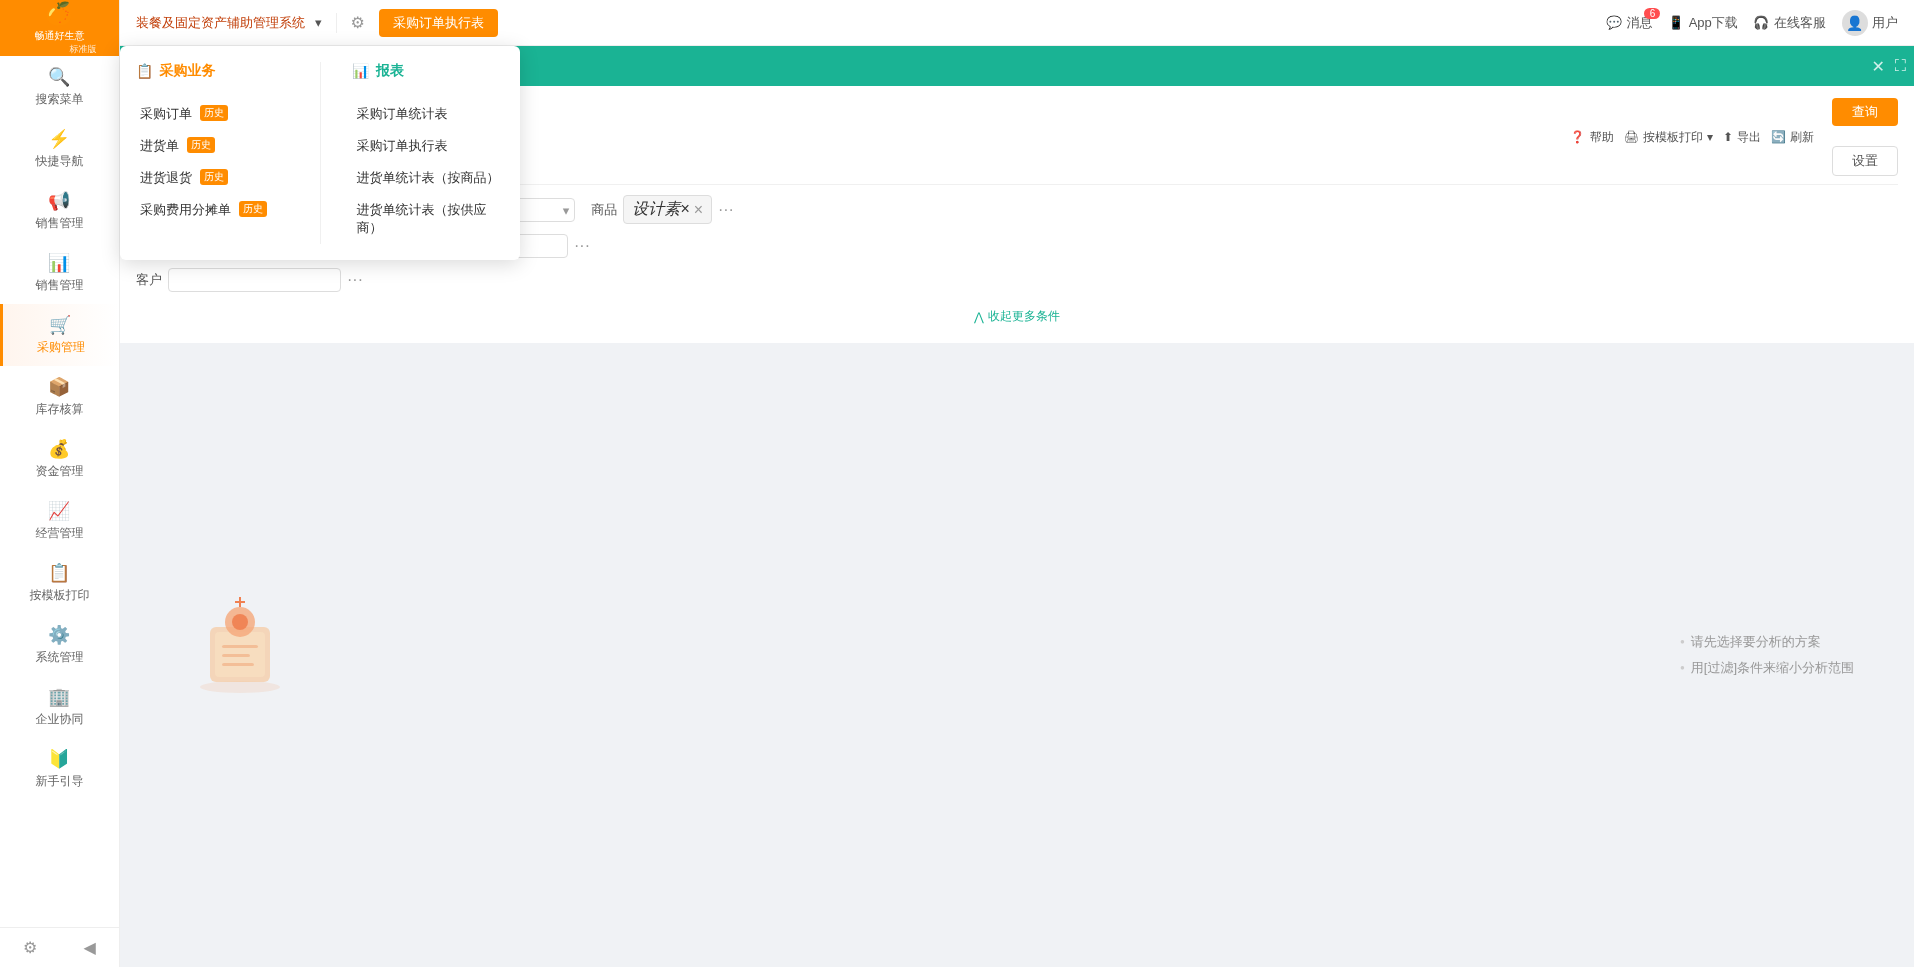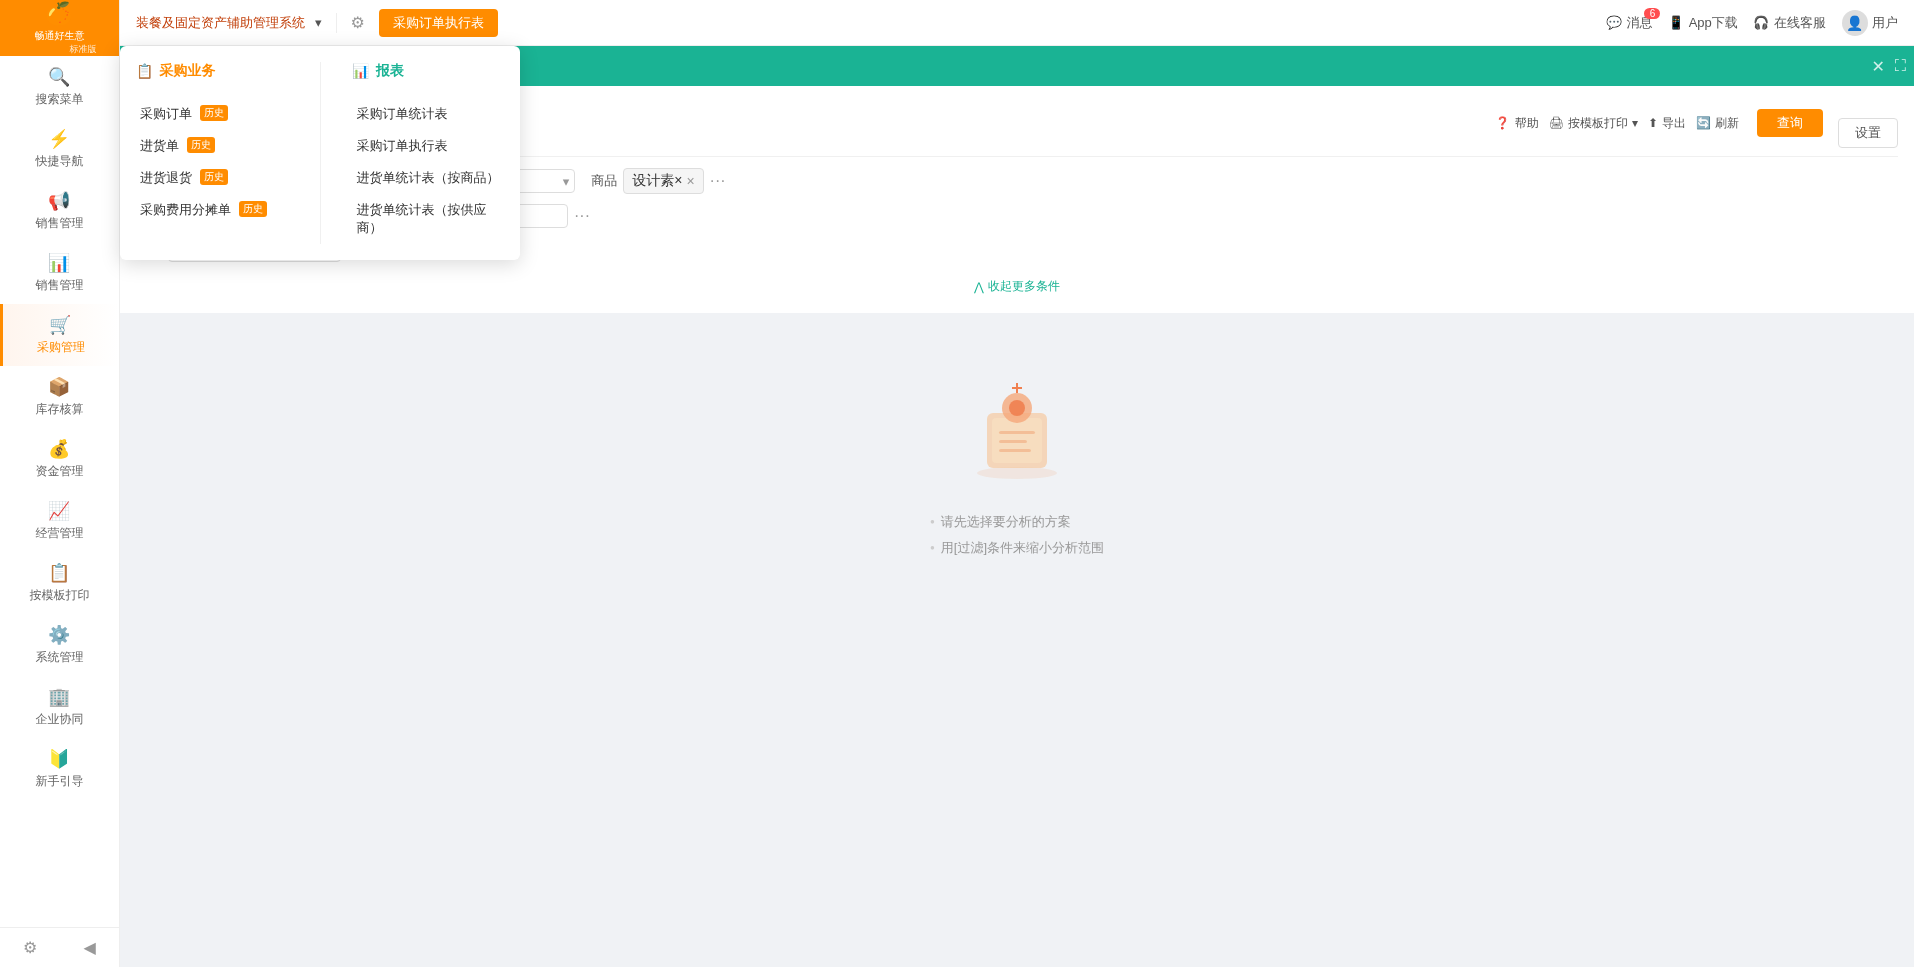--- a/index.html
+++ b/index.html
@@ -55,30 +55,30 @@
     .filter-toolbar { display: flex; align-items: center; justify-content: flex-end; gap: 10px; margin-bottom: 10px; padding-bottom: 8px; border-bottom: 1px solid #f0f0f0; }
     .filter-toolbar-btn { display: flex; align-items: center; gap: 4px; color: #555; font-size: 12px; cursor: pointer; }
     .btn-query { background: #ff8c00; color: white; border: none; border-radius: 4px; padding: 5px 20px; font-size: 13px; cursor: pointer; }
     .btn-settings { background: white; color: #555; border: 1px solid #ddd; border-radius: 4px; padding: 5px 16px; font-size: 13px; cursor: pointer; margin-top: 20px; }
 
     .filter-row { display: flex; align-items: center; gap: 16px; margin-bottom: 10px; flex-wrap: wrap; }
     .filter-group { display: flex; align-items: center; gap: 6px; }
     .filter-label { color: #555; font-size: 13px; white-space: nowrap; }
     .filter-input { border: 1px solid #ddd; border-radius: 4px; padding: 4px 8px; font-size: 12px; color: #333; min-width: 120px; }
     .filter-select { border: 1px solid #ddd; border-radius: 4px; padding: 4px 24px 4px 8px; font-size: 12px; color: #333; min-width: 120px; appearance: none; background: white; }
-    .filter-tag { background: #f5f5f5; border: 1px solid #ddd; border-radius: 4px; padding: 3px 8px; font-size: 14px; display: flex; align-items: center; gap: 4px; }
+    .filter-tag { background: #f5f5f5; border: 1px solid #ddd; border-radius: 4px; padding: 3px 8px; font-size: 16px; display: flex; align-items: center; gap: 4px; font-style: italic; }
     .filter-tag .remove { color: #999; cursor: pointer; }
     .filter-dots { color: #999; cursor: pointer; font-size: 16px; }
     .filter-date-range { display: flex; align-items: center; gap: 4px; border: 1px solid #ddd; border-radius: 4px; padding: 4px 8px; font-size: 12px; color: #333; cursor: pointer; }
     .filter-date-btn { color: #1ab394; cursor: pointer; font-size: 12px; }
 
     .collapse-row { display: flex; align-items: center; justify-content: center; padding: 6px; color: #1ab394; cursor: pointer; font-size: 12px; gap: 4px; }
 
     
-    .empty-state { flex: 1; display: flex; flex-direction: column; align-items: center; justify-content: flex-start; padding: 60px; }
+    .empty-state { flex: 1; display: flex; align-items: center; justify-content: space-between; padding: 60px; }
     .empty-icon { width: 120px; height: 120px; position: relative; margin-bottom: 16px; }
     .empty-text { color: #999; font-size: 13px; line-height: 2; }
     .empty-text li { list-style: none; display: flex; align-items: center; gap: 6px; }
     .empty-text li::before { content: '●'; font-size: 8px; color: #ccc; }
 
     
     .dropdown-menu { position: absolute; top: 46px; left: 120px; background: white; box-shadow: 0 4px 20px rgba(0,0,0,0.15); border-radius: 6px; z-index: 1000; display: flex; min-width: 400px; padding: 16px; gap: 24px; }
     .dropdown-section { flex: 1; }
     .dropdown-section-title { display: flex; align-items: center; gap: 6px; font-size: 14px; font-weight: bold; color: #ff8c00; margin-bottom: 12px; padding-bottom: 6px; }
     .dropdown-section-title.teal { color: #1ab394; }
@@ -216,21 +216,21 @@
             <span>▾</span>
           </div>
           <div class="filter-toolbar-btn">
             <span>⬆</span>
             <span>导出</span>
           </div>
           <div class="filter-toolbar-btn">
             <span>🔄</span>
             <span>刷新</span>
           </div>
-          <div style="display:flex;flex-direction:row;gap:15px;margin-left:8px;align-items:center;">
+          <div style="display:flex;flex-direction:column;gap:0;margin-left:8px;">
             <button class="btn-query">查询</button>
             <button class="btn-settings">设置</button>
           </div>
         </div>
 
         <div class="filter-row">
           <div class="filter-group">
             <span class="filter-label">日期</span>
             <div class="filter-date-range">
               <span>近7天</span>

